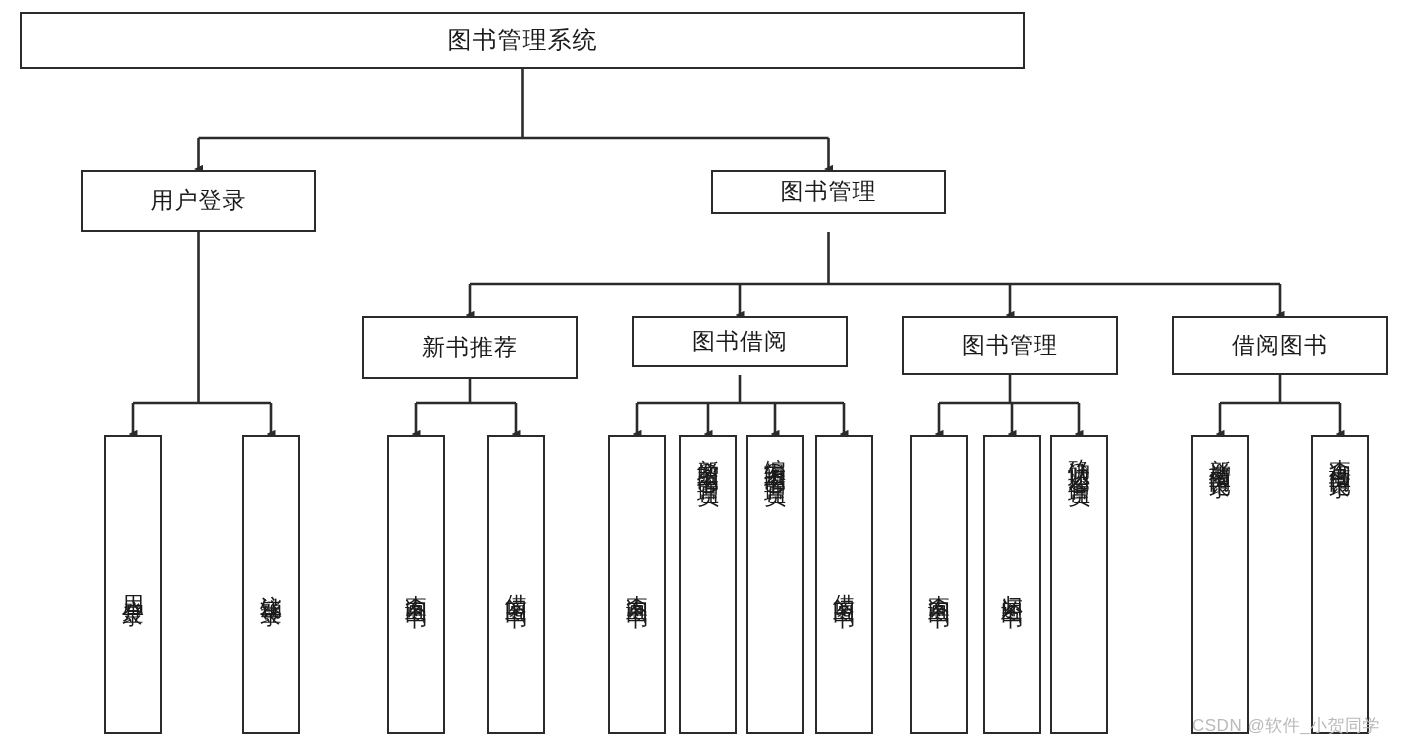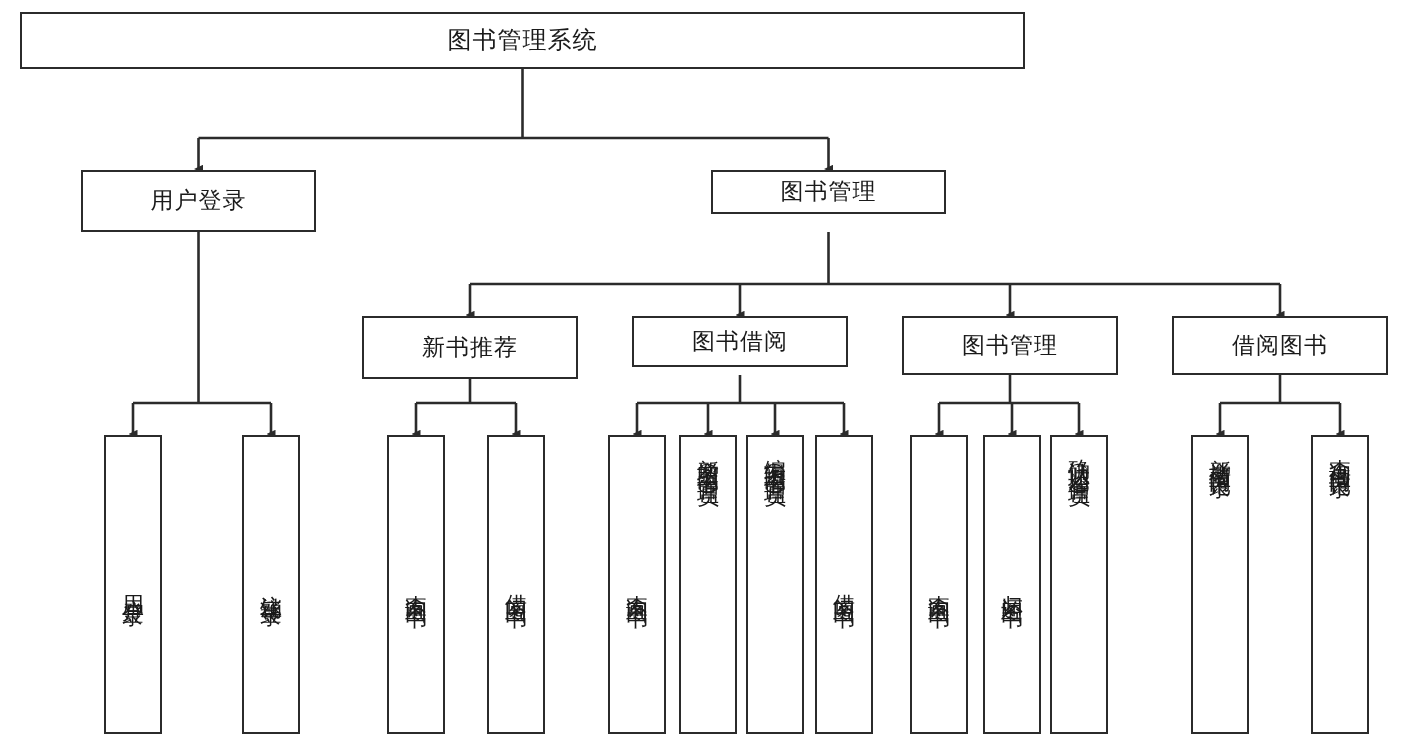--- a/index.html
+++ b/index.html
@@ -179,13 +179,14 @@
         <span class="node-label">确认归还（管理员）</span>
       </div>
       <div class="node vert" style="left: 1191px; top: 435px; width: 58px; height: 299px;">
         <span class="node-label">新增借阅记录</span>
       </div>
       <div class="node vert" style="left: 1311px; top: 435px; width: 58px; height: 299px;">
         <span class="node-label">查询借阅记录</span>
       </div>
     </div>
 
+  <div class="watermark" style="left: 1192px; top: 714px;">CSDN @软件_小贺同学</div>
 </div>
 
 </body></html>

